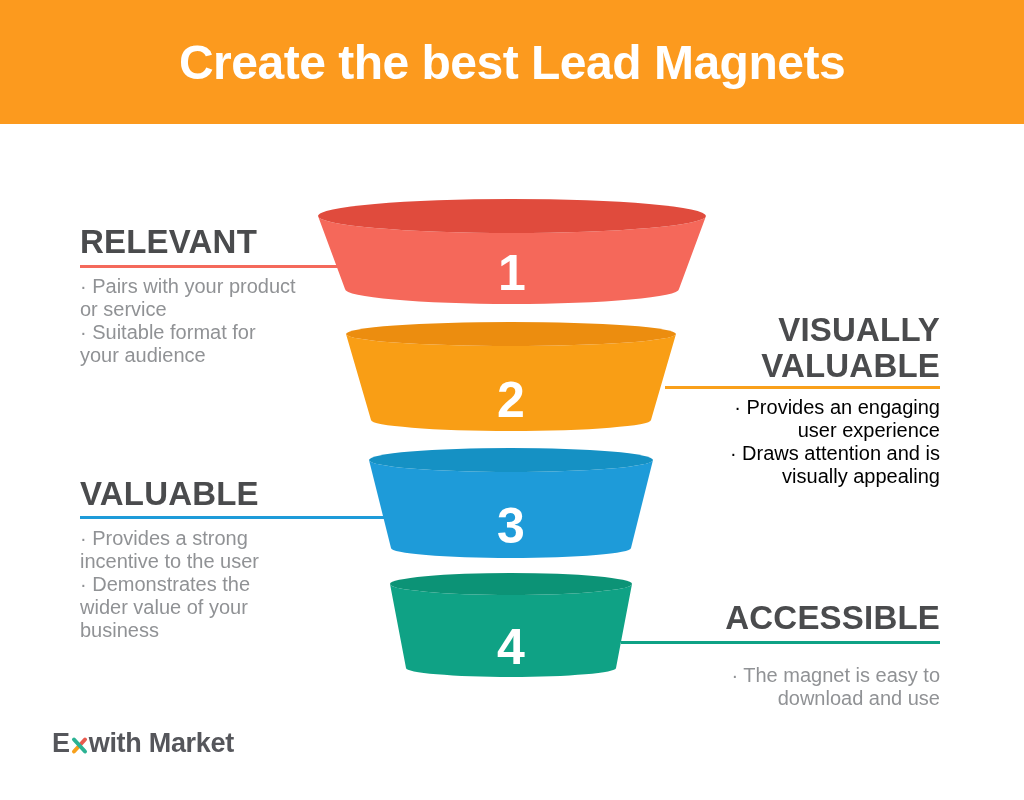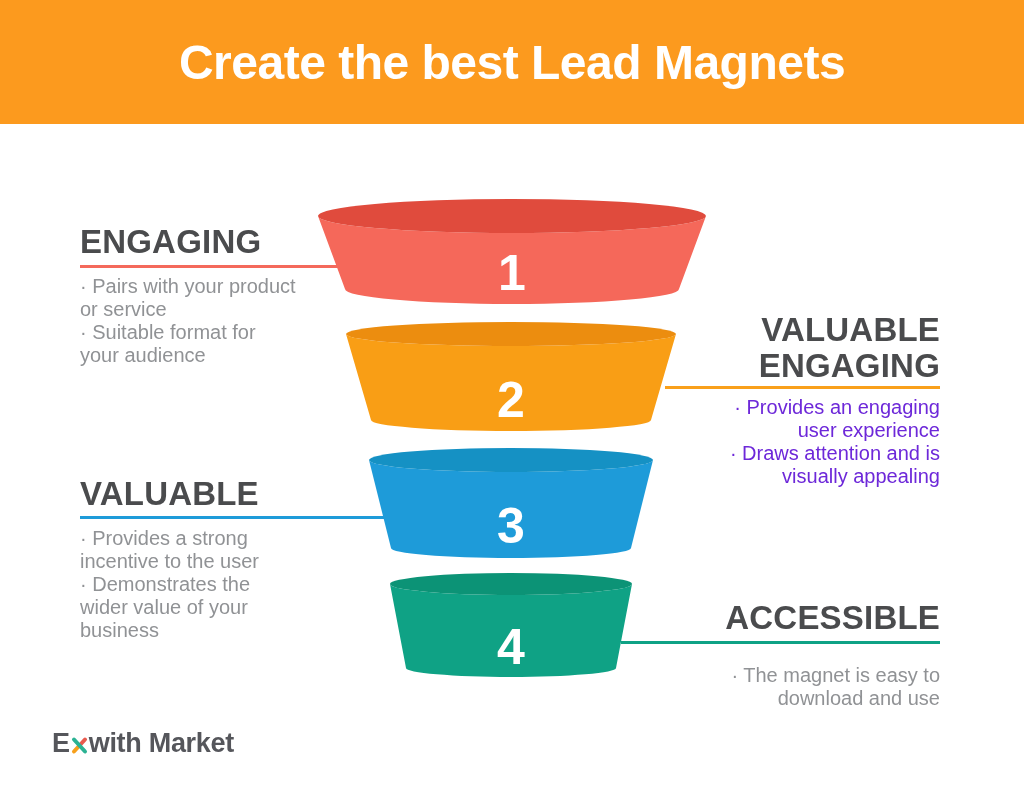--- a/index.html
+++ b/index.html
@@ -87,28 +87,28 @@
     </g>
 
     <g>
       <path d="M 390,584 L 406,668 A 105 9 0 0 0 616,668 L 632,584 A 121 11 0 0 1 390,584 Z" fill="#0FA285"></path>
       <ellipse cx="511" cy="584" rx="121" ry="11" fill="#0C9376"></ellipse>
       <text class="funnel-number" x="511" y="664" text-anchor="middle" fill="#FFFFFF">4</text>
     </g>
   </svg>
 
   <section class="section sec-relevant">
-    <h2 style="color: rgb(74, 75, 77);">ENGAGING</h2>
+    <h2 style="color: rgb(74, 75, 77);">RELEVANT</h2>
     <div class="bullets" style="color: rgb(144, 146, 149);">· Pairs with your product or service
 · Suitable format for your audience</div>
   </section>
 
   <section class="section align-right sec-visually">
-    <h2 style="color: rgb(74, 75, 77);">VALUABLE ENGAGING</h2>
-    <div class="bullets" style="color: #6d28d9;">· Provides an engaging user experience
+    <h2 style="color: rgb(74, 75, 77);">VISUALLY VALUABLE</h2>
+    <div class="bullets" style="color: #000000;">· Provides an engaging user experience
 · Draws attention and is visually appealing</div>
   </section>
 
   <section class="section sec-valuable">
     <h2 style="color: rgb(74, 75, 77);">VALUABLE</h2>
     <div class="bullets" style="color: rgb(144, 146, 149);">· Provides a strong incentive to the user
 · Demonstrates the wider value of your  business</div>
   </section>
 
   <section class="section align-right sec-accessible">

